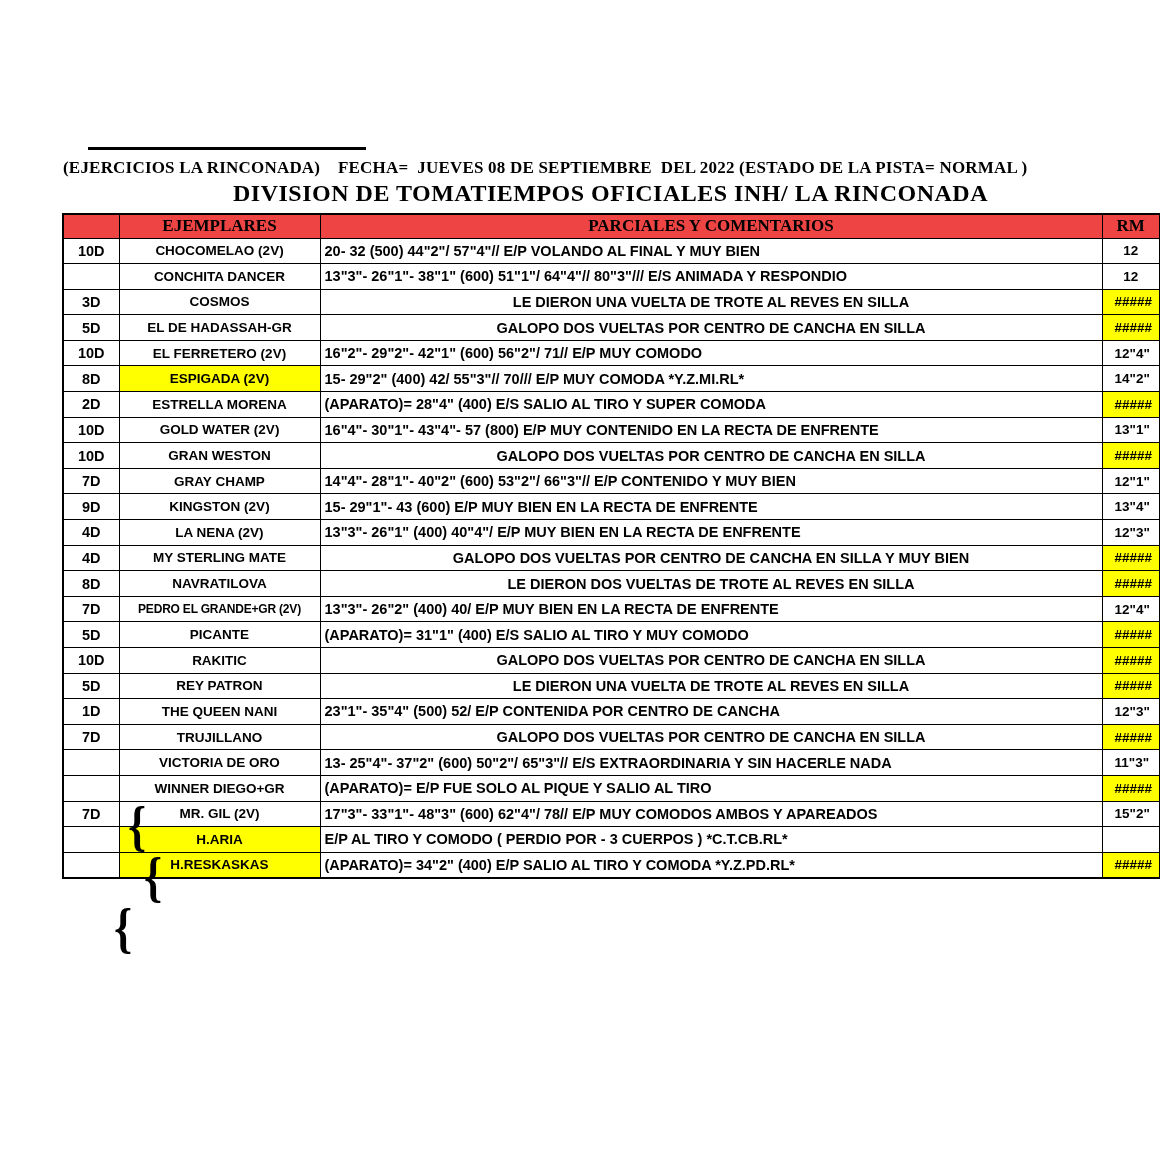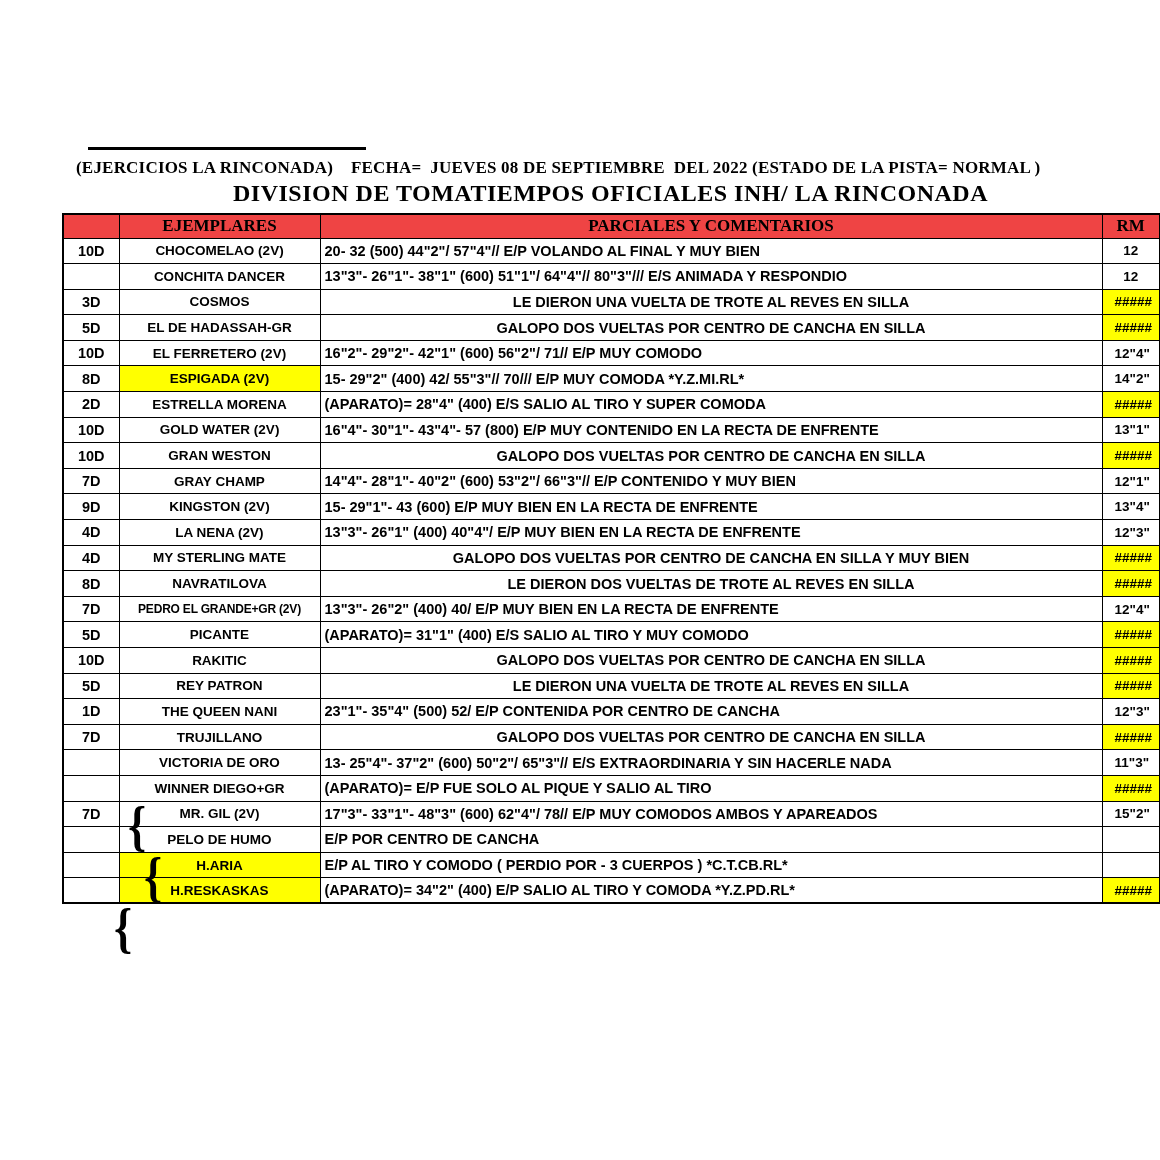--- a/index.html
+++ b/index.html
@@ -3,21 +3,21 @@
 <meta charset="utf-8">
 <style>
   * { margin:0; padding:0; box-sizing:border-box; }
   html,body { background:#ffffff; }
   body { width:1160px; height:1160px; font-family:"Liberation Sans", sans-serif; color:#000; }
   .page { position:relative; width:1160px; height:1160px; background:#ffffff; overflow:hidden; }
 
   .top-rule { position:absolute; left:88px; top:147px; width:278px; height:3px; background:#000; }
 
   .info-line {
-    position:absolute; left:76px; top:158px;
+    position:absolute; left:63px; top:158px;
     font-family:"Liberation Serif", serif; font-weight:bold; font-size:17px;
     white-space:pre; letter-spacing:0.2px;
   }
   .doc-title {
     position:absolute; left:62px; top:180px; width:1097px; text-align:center;
     font-family:"Liberation Serif", serif; font-weight:bold; font-size:24px; letter-spacing:0.5px;
   }
 
   table.data-table {
     position:absolute; left:62px; top:213px; width:1097px;
@@ -210,26 +210,20 @@
           <td class="rm hl">#####</td>
         </tr>
         <tr>
           <td class="day">7D</td>
           <td class="name">MR. GIL (2V)</td>
           <td class="comment">17"3"- 33"1"- 48"3" (600) 62"4"/ 78// E/P MUY COMODOS AMBOS Y APAREADOS</td>
           <td class="rm">15"2"</td>
         </tr>
         <tr>
           <td class="day"></td>
-          <td class="name">PELO DE HUMO</td>
-          <td class="comment">E/P POR CENTRO DE CANCHA</td>
-          <td class="rm"></td>
-        </tr>
-        <tr>
-          <td class="day"></td>
           <td class="name hl">H.ARIA</td>
           <td class="comment">E/P AL TIRO Y COMODO ( PERDIO POR - 3 CUERPOS ) *C.T.CB.RL*</td>
           <td class="rm"></td>
         </tr>
         <tr>
           <td class="day"></td>
           <td class="name hl">H.RESKASKAS</td>
           <td class="comment">(APARATO)= 34"2" (400) E/P SALIO AL TIRO Y COMODA *Y.Z.PD.RL*</td>
           <td class="rm hl">#####</td>
         </tr>

